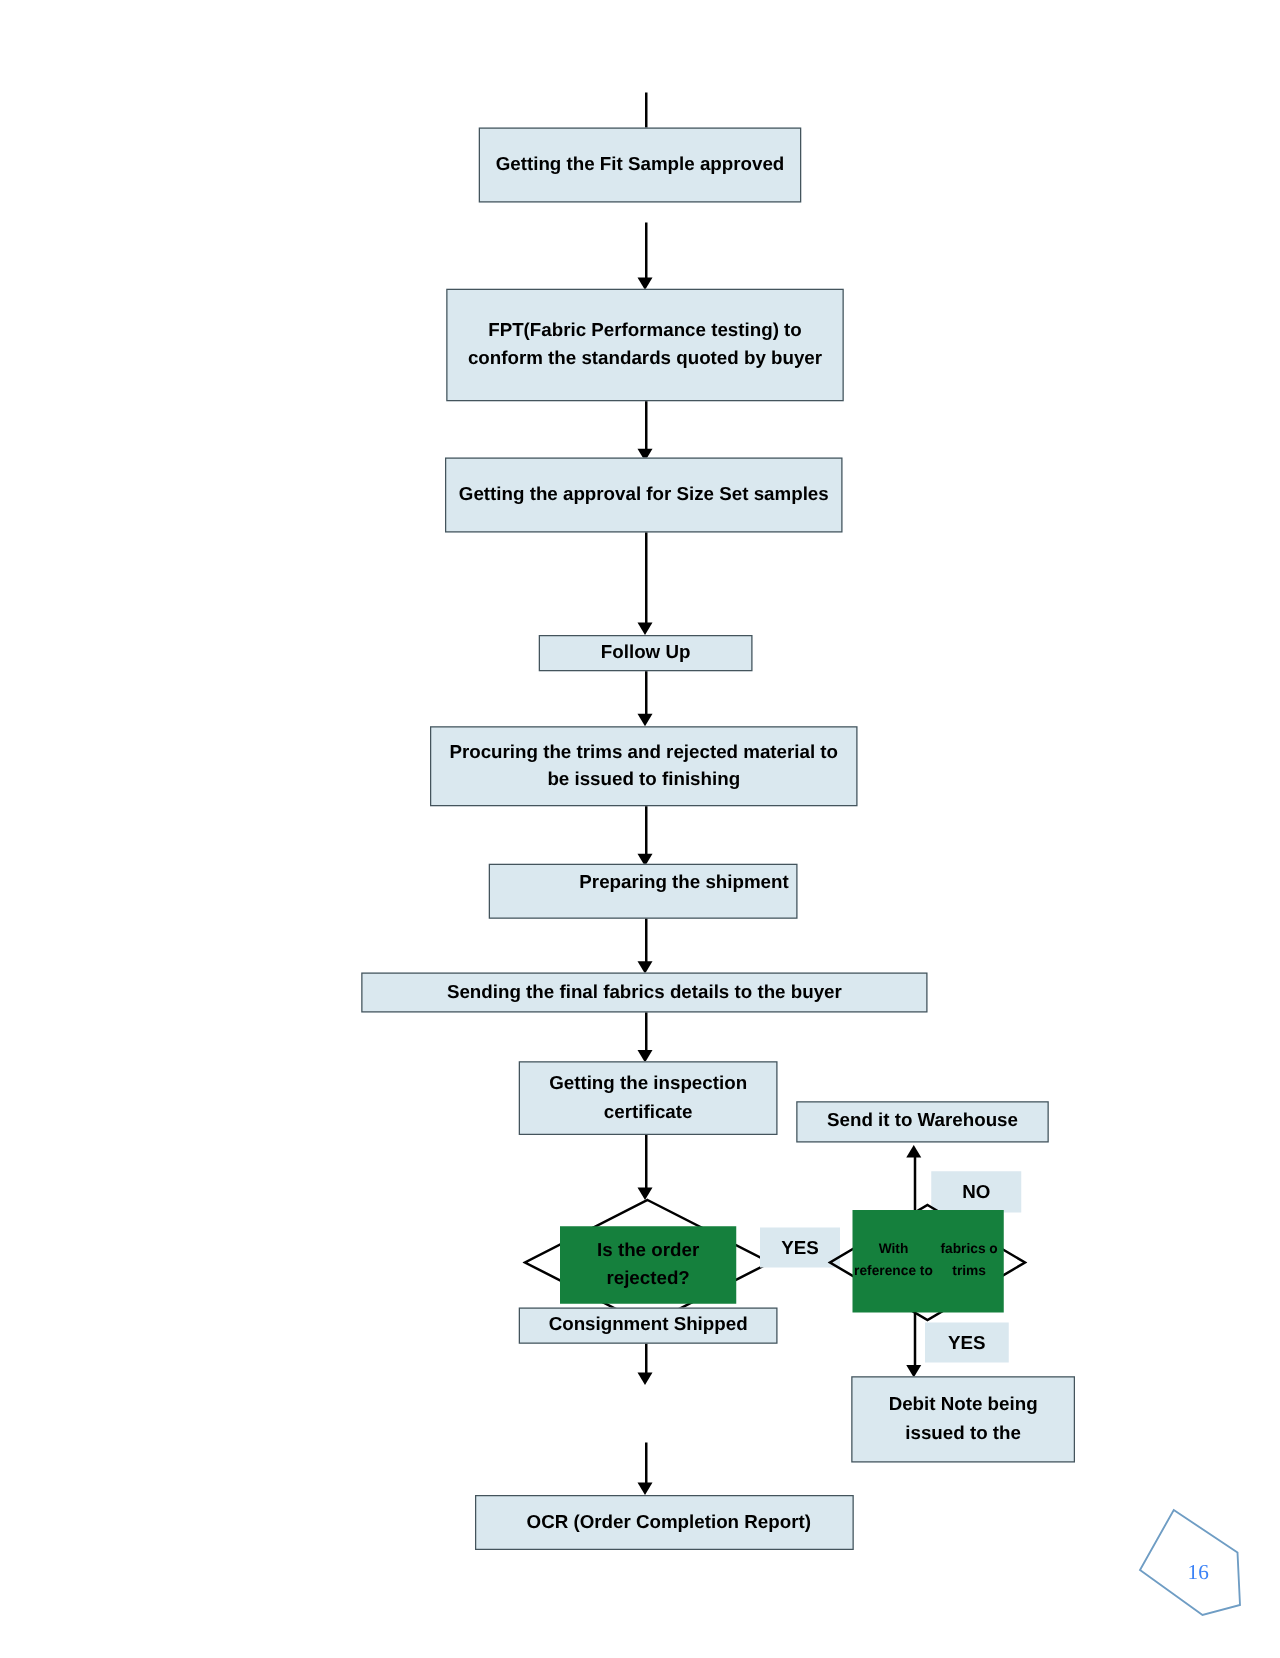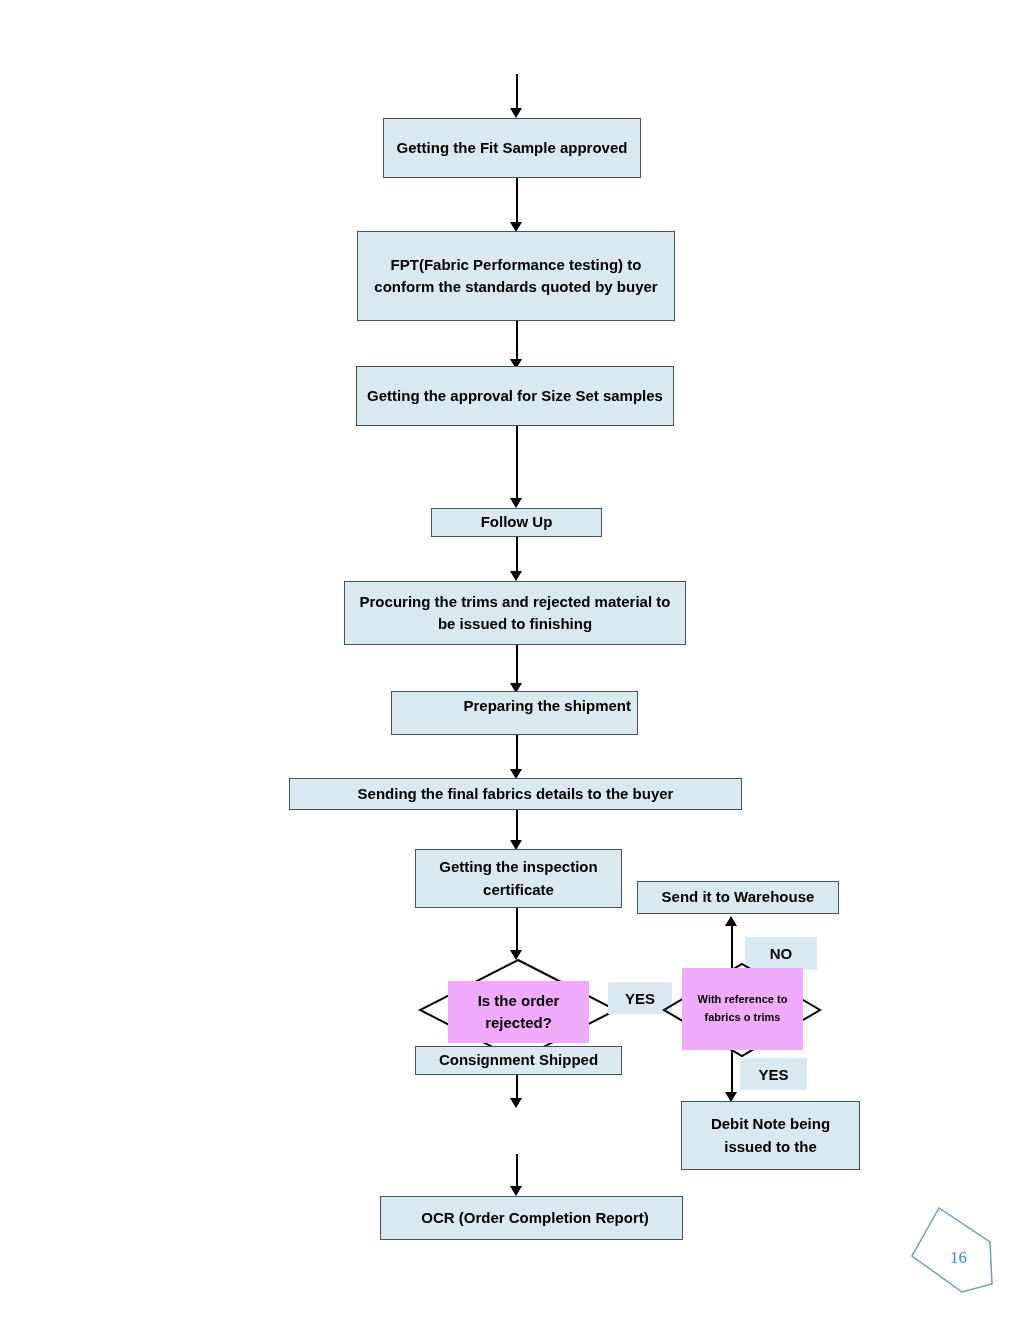--- a/index.html
+++ b/index.html
@@ -50,21 +50,21 @@
     font-weight: bold;
     font-size: 15px;
     color: #000000;
     text-align: center;
   }
 
   
   .note {
     position: absolute;
     box-sizing: border-box;
-    background: #f0abfc;
+    background: #15803d;
     border: none;
     display: flex;
     align-items: center;
     justify-content: center;
     text-align: center;
     font-weight: bold;
     font-size: 11px;
     line-height: 1.6;
     color: #000000;
   }
@@ -111,21 +111,21 @@
   }
 </style>
 </head>
 <body>
 
 <div id="page">
 
   <div class="vline" style="left:516px; top:74px; height:36px;"></div>
   <div class="arrowhead-down" style="left:510px; top:108px;"></div>
 
-  <div class="node" style="left:383px; top:118px; width:258px; height:60px;">
+  <div class="node" style="left:383px; top:102px; width:258px; height:60px;">
     <span class="txt">Getting the Fit Sample approved</span>
   </div>
 
   <div class="vline" style="left:516px; top:178px; height:46px;"></div>
   <div class="arrowhead-down" style="left:510px; top:222px;"></div>
 
   <div class="node" style="left:357px; top:231px; width:318px; height:90px;">
     <span class="txt">FPT(Fabric Performance testing) to conform the standards quoted by buyer</span>
   </div>
 
@@ -192,21 +192,21 @@
   <div class="vline" style="left:731px; top:925px; height:47px;"></div>
   <div class="arrowhead-up" style="left:725px; top:916px;"></div>
 
   <div class="chip" style="left:745px; top:937px; width:72px; height:33px;">
     <span>NO</span>
   </div>
 
   <svg class="diamond-svg" style="left:662px; top:962px;" width="160" height="96" viewBox="0 0 160 96">
     <polygon points="80,2 158,48 80,94 2,48" fill="none" stroke="#000000" stroke-width="2"></polygon>
   </svg>
-  <div class="note" style="left:682px; top:968px; width:121px; height:82px; flex-direction:column;">
+  <div class="note" style="left:682px; top:968px; width:121px; height:82px; flex-direction:row;">
     <span>With reference to</span>
     <span>fabrics o trims</span>
   </div>
 
   <div class="chip" style="left:740px; top:1058px; width:67px; height:32px;">
     <span>YES</span>
   </div>
 
   <div class="vline" style="left:731px; top:1050px; height:46px;"></div>
   <div class="arrowhead-down" style="left:725px; top:1092px;"></div>

